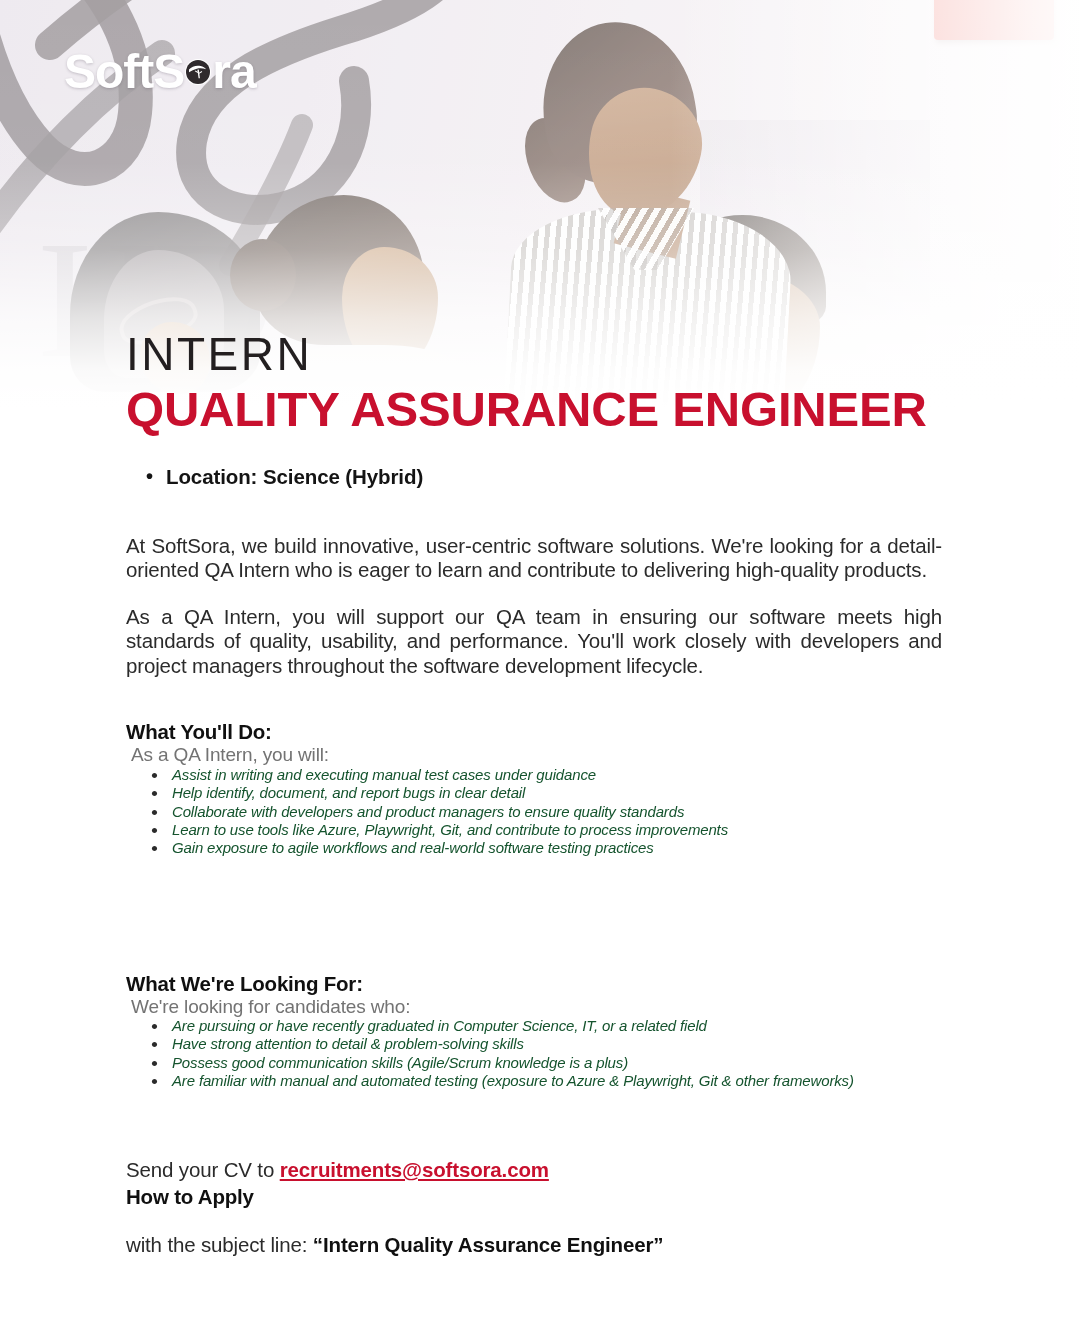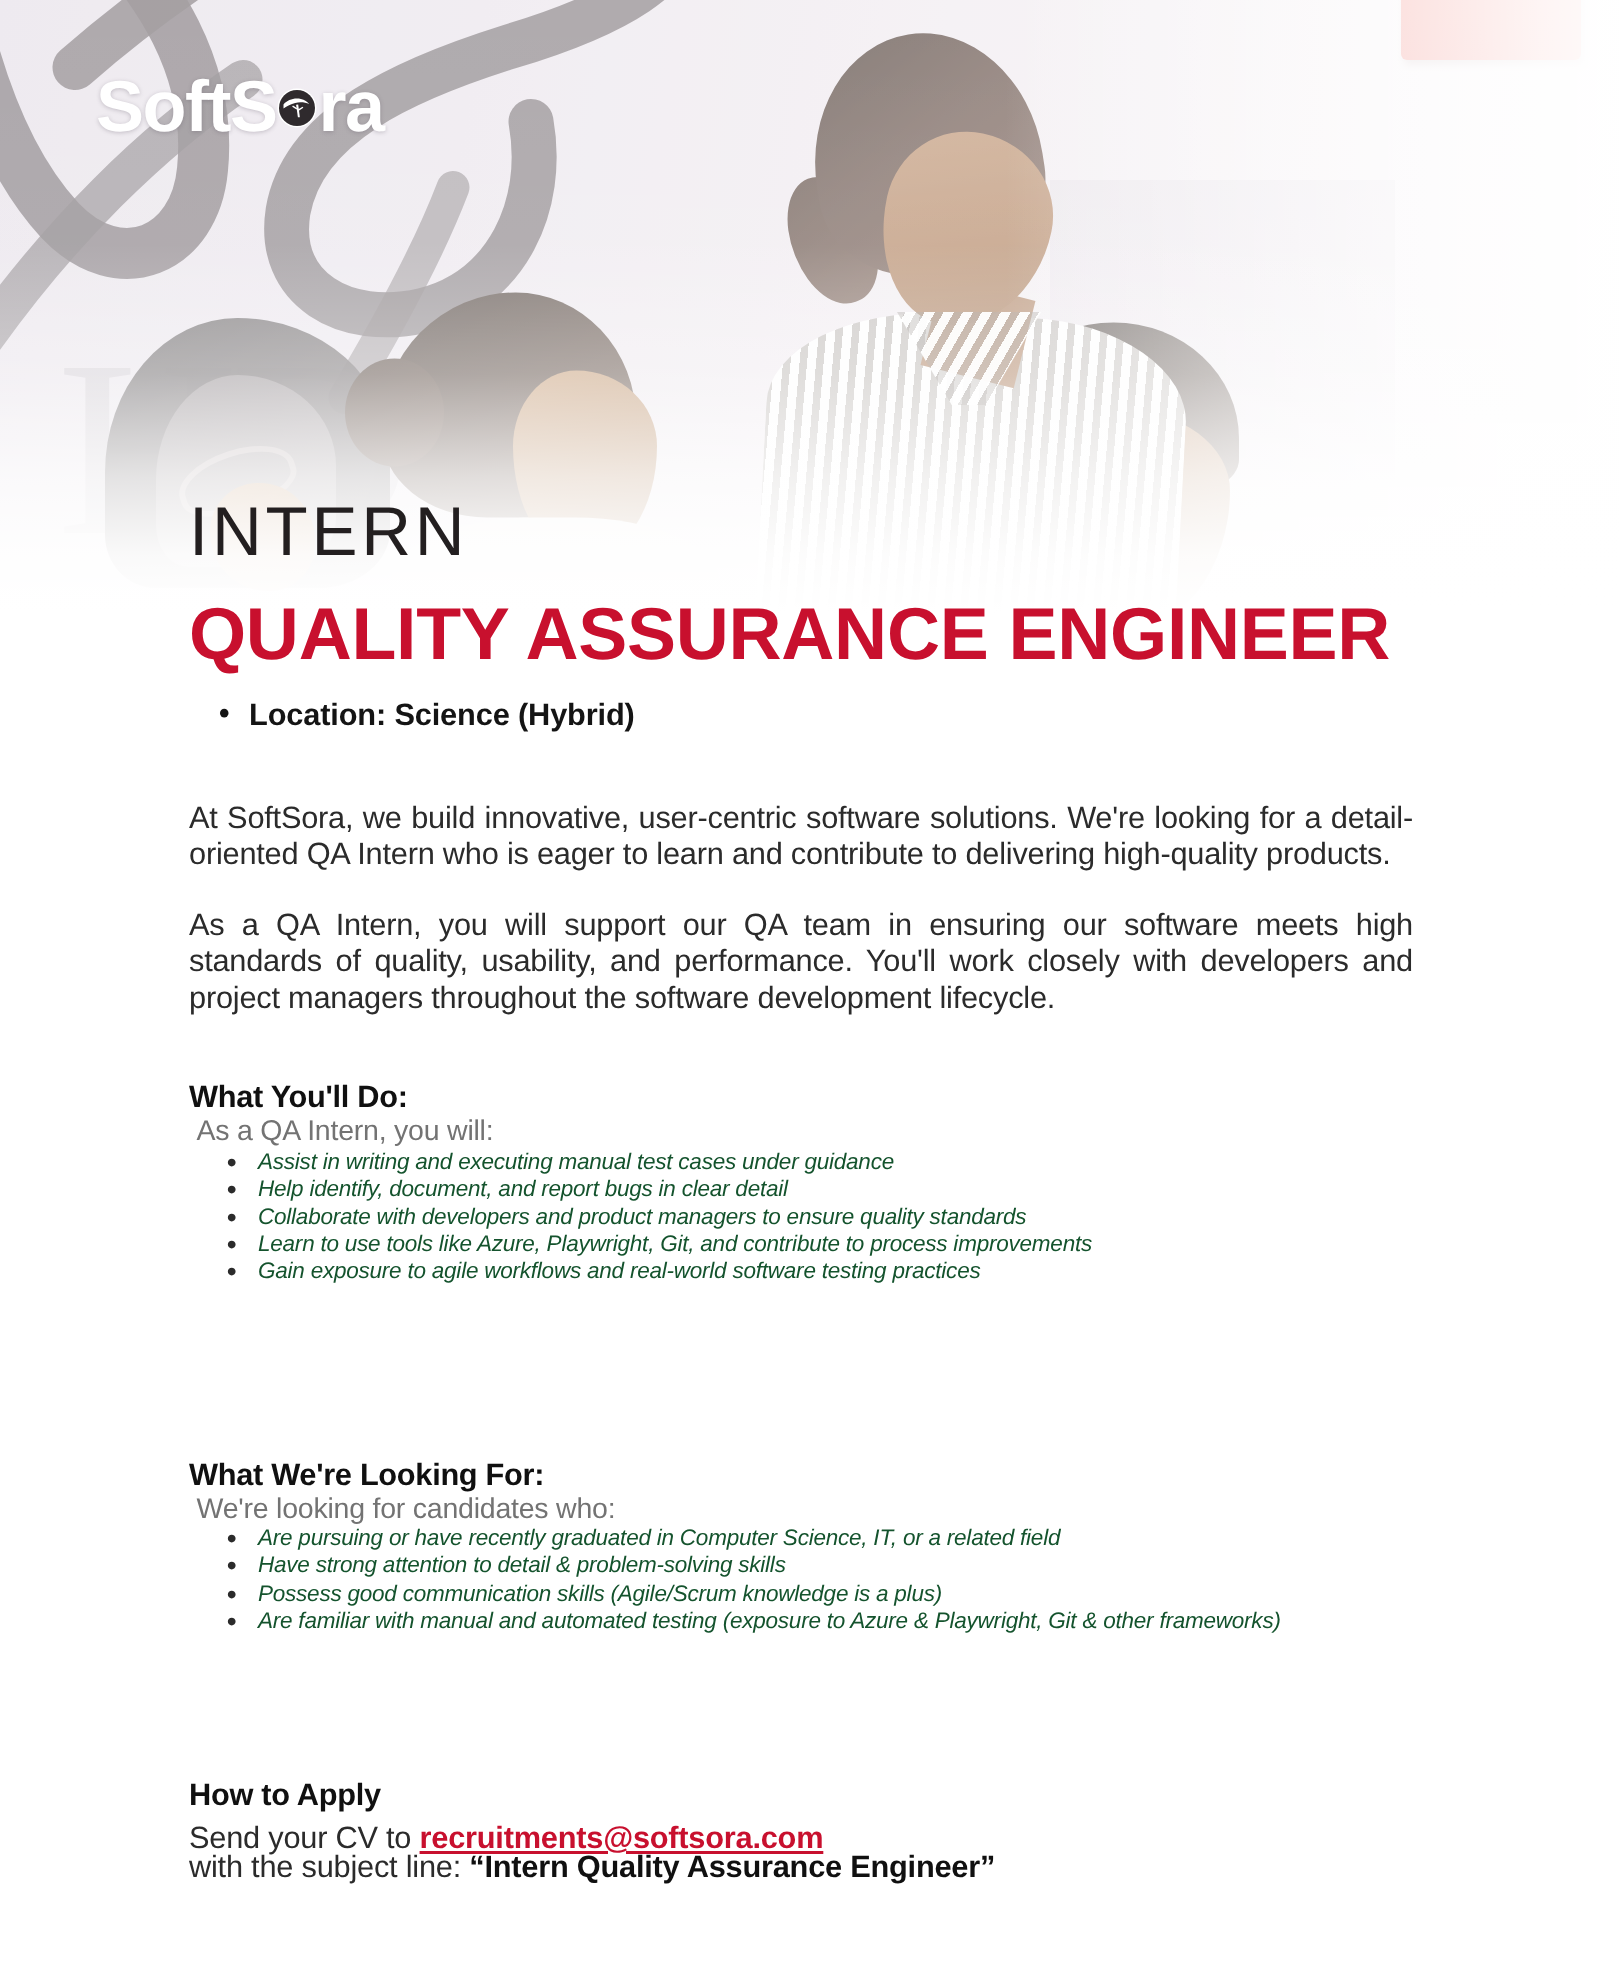--- a/index.html
+++ b/index.html
@@ -282,21 +282,21 @@
     letter-spacing:2.5px;
     color:#231f20;
     line-height:1.05;
   }
   .t-role {
     font-size:49px;
     font-weight:800;
     letter-spacing:-.2px;
     color:#C8102E;
     line-height:1.12;
-    margin-top:18px;
+    margin-top:4px;
     white-space:nowrap;
   }
 
   .meta {
     position:absolute; left:144px; top:464px;
     list-style:none;
   }
   .meta li {
     position:relative;
     padding-left:22px;
@@ -357,21 +357,21 @@
   #do-head   { top:720px; }
   #do-lead   { top:744px; }
   #do-list   { top:766px; }
 
   #look-head { top:972px; }
   #look-lead { top:996px; }
   #look-list { top:1017px; }
 
   #apply-head{ top:1185px; }
   .apply-l1 {
-    position:absolute; left:126px; top:1214px;
+    position:absolute; left:126px; top:1158px;
     font-size:20.5px; color:#2b2b2b; letter-spacing:-.15px;
   }
   .apply-l2 {
     position:absolute; left:126px; top:1233px;
     font-size:20.5px; color:#2b2b2b; letter-spacing:-.15px;
   }
   .mail { color:#C8102E; font-weight:700; }
   .subj { color:#101010; font-weight:700; }
 </style>
 </head>

